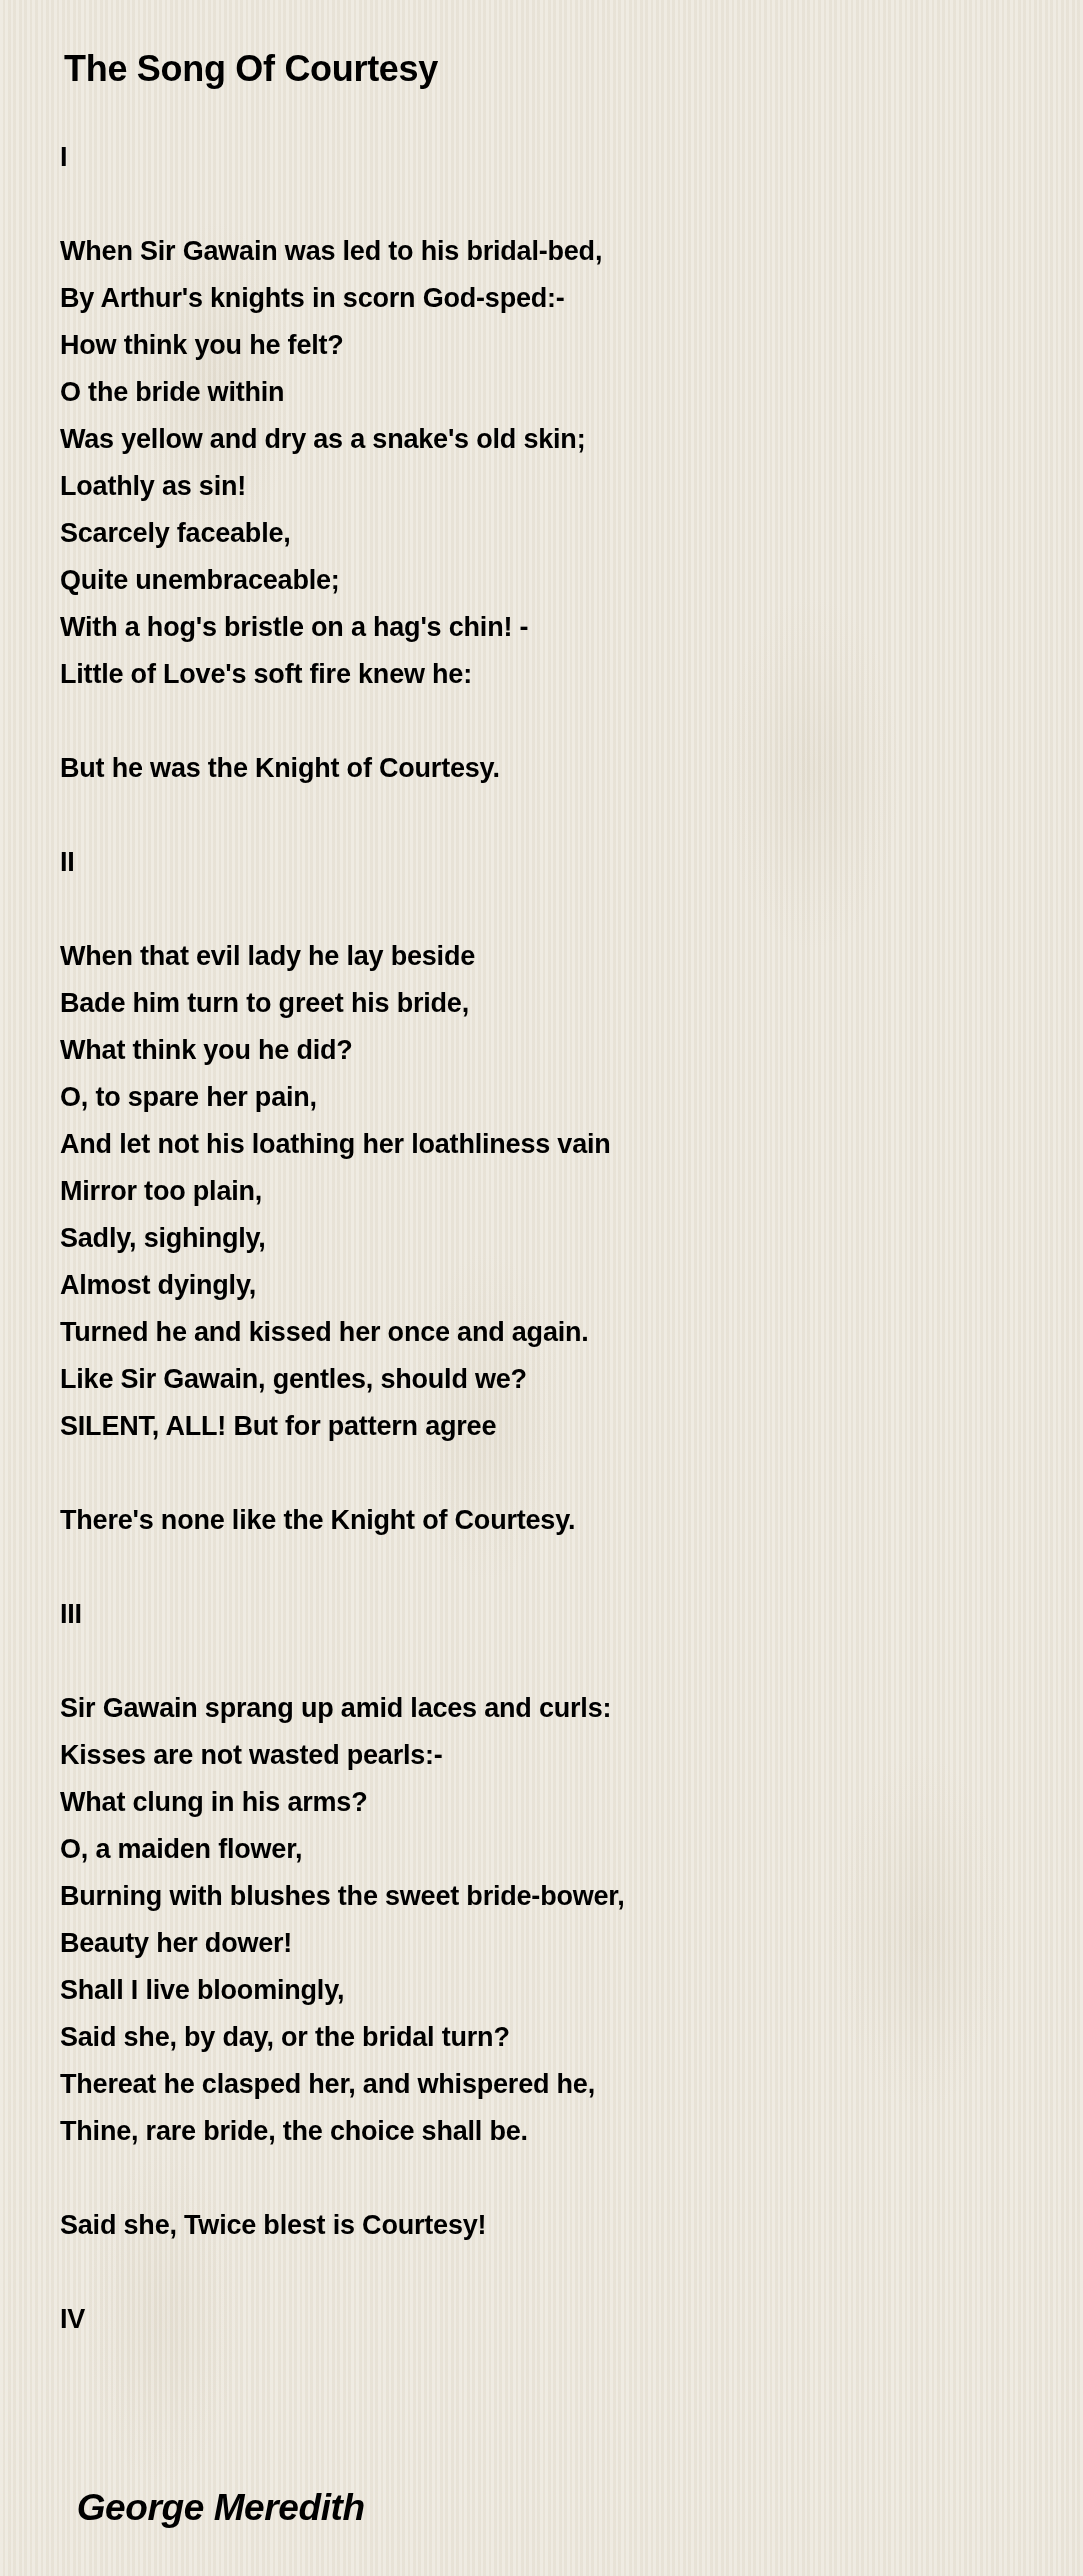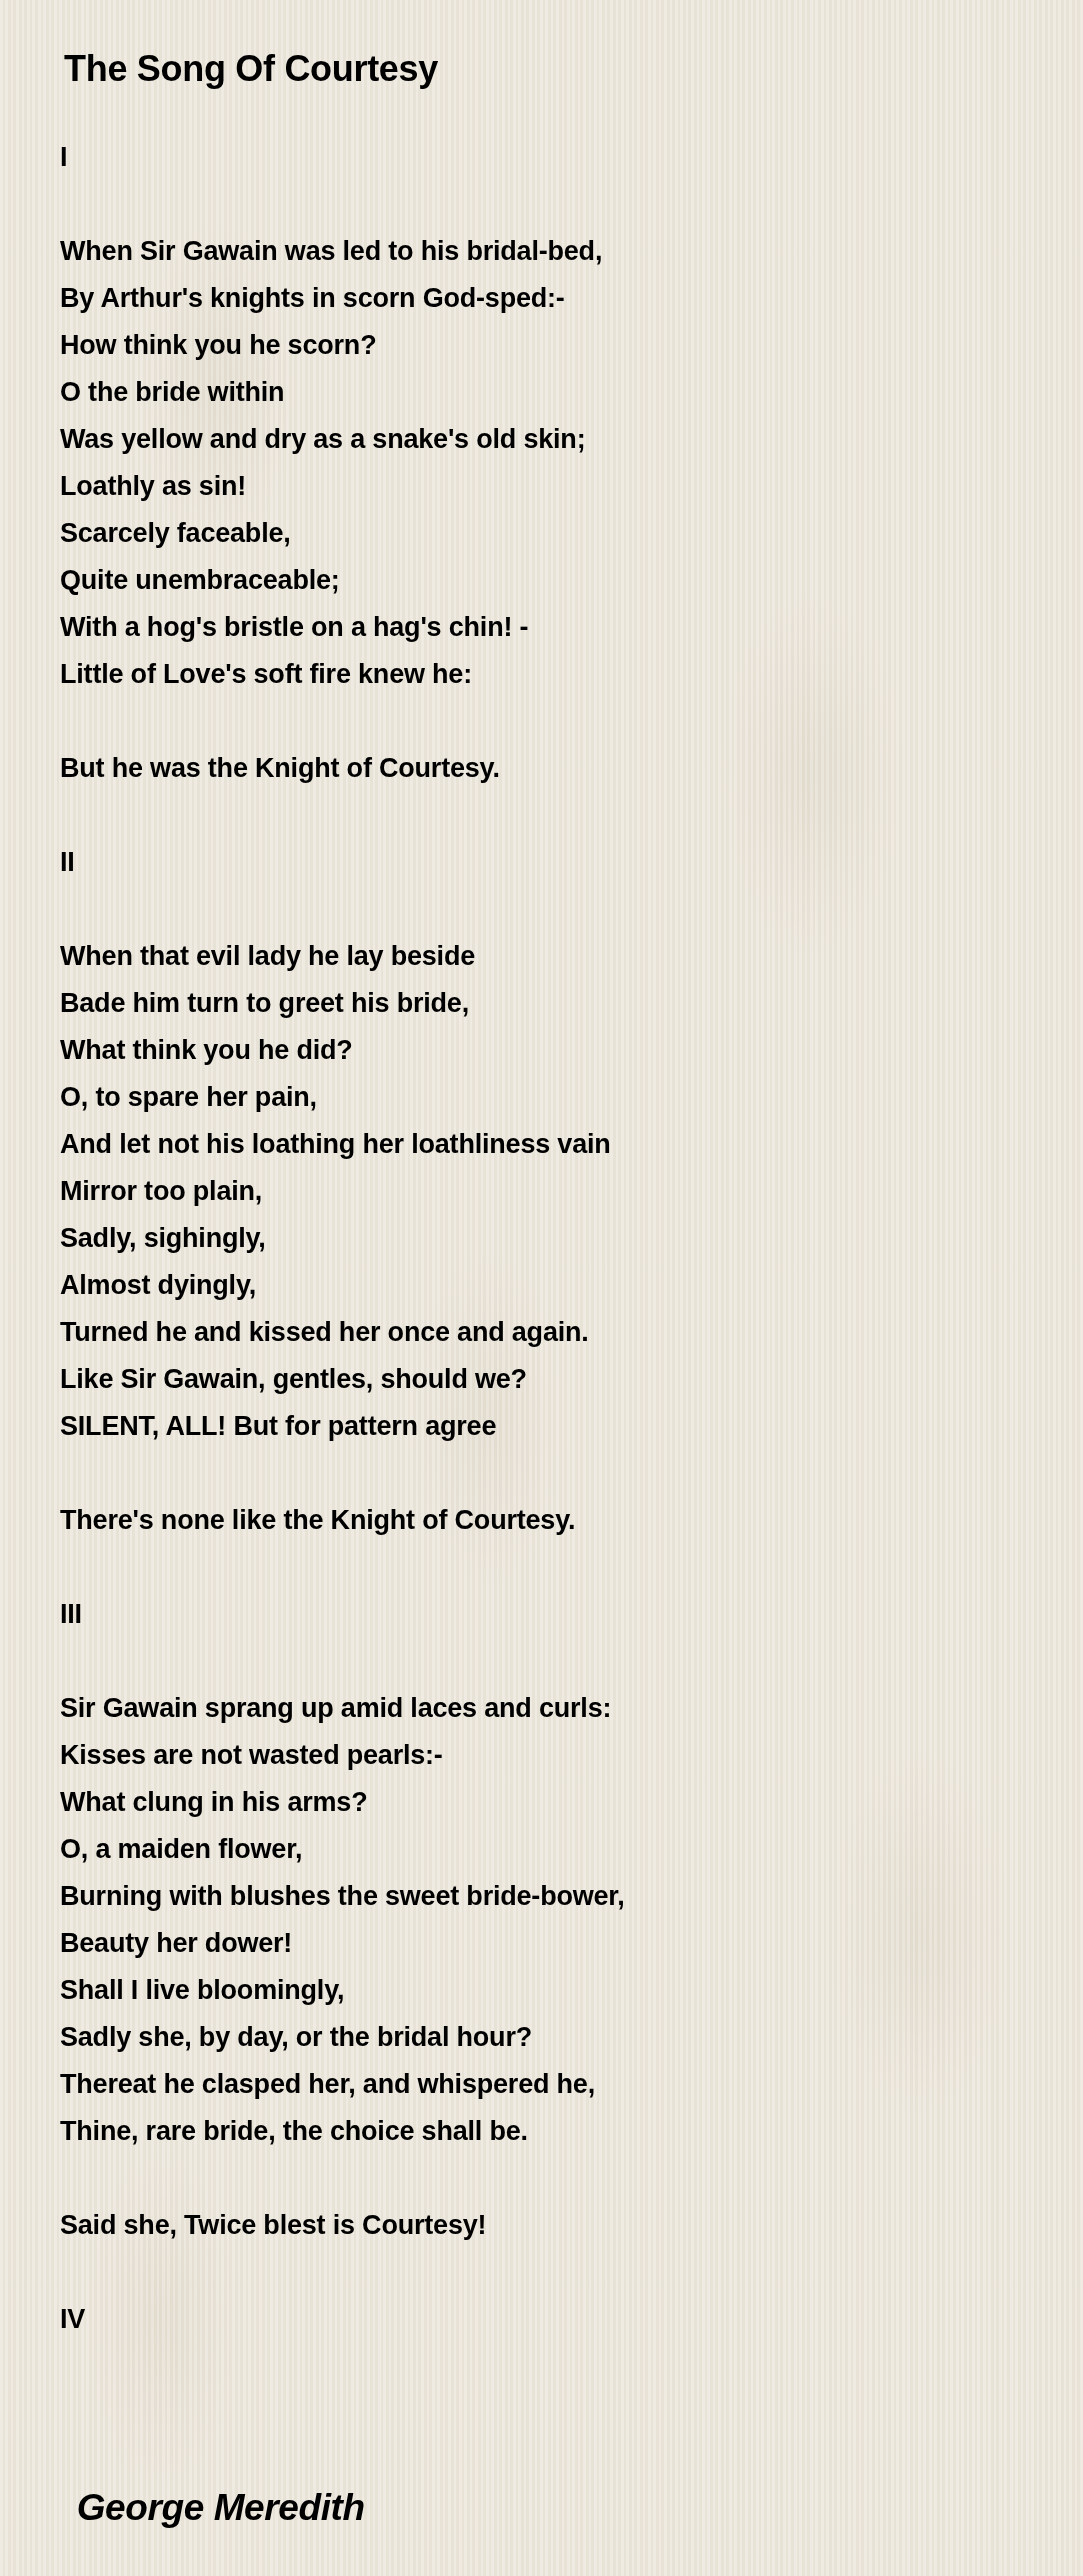--- a/index.html
+++ b/index.html
@@ -42,21 +42,21 @@
 <body>
 
 <div class="page">
   <h1 class="title">The Song Of Courtesy</h1>
 
   <div class="poem">
     <span class="line">I</span>
     <span class="line"></span>
     <span class="line">When Sir Gawain was led to his bridal-bed,</span>
     <span class="line">By Arthur's knights in scorn God-sped:-</span>
-    <span class="line">How think you he scorn?</span>
+    <span class="line">How think you he felt?</span>
     <span class="line">O the bride within</span>
     <span class="line">Was yellow and dry as a snake's old skin;</span>
     <span class="line">Loathly as sin!</span>
     <span class="line">Scarcely faceable,</span>
     <span class="line">Quite unembraceable;</span>
     <span class="line">With a hog's bristle on a hag's chin! -</span>
     <span class="line">Little of Love's soft fire knew he:</span>
     <span class="line"></span>
     <span class="line">But he was the Knight of Courtesy.</span>
     <span class="line"></span>
@@ -78,21 +78,21 @@
     <span class="line"></span>
     <span class="line">III</span>
     <span class="line"></span>
     <span class="line">Sir Gawain sprang up amid laces and curls:</span>
     <span class="line">Kisses are not wasted pearls:-</span>
     <span class="line">What clung in his arms?</span>
     <span class="line">O, a maiden flower,</span>
     <span class="line">Burning with blushes the sweet bride-bower,</span>
     <span class="line">Beauty her dower!</span>
     <span class="line">Shall I live bloomingly,</span>
-    <span class="line">Sadly she, by day, or the bridal hour?</span>
+    <span class="line">Said she, by day, or the bridal turn?</span>
     <span class="line">Thereat he clasped her, and whispered he,</span>
     <span class="line">Thine, rare bride, the choice shall be.</span>
     <span class="line"></span>
     <span class="line">Said she, Twice blest is Courtesy!</span>
     <span class="line"></span>
     <span class="line">IV</span>
   </div>
 
   <div class="author">George Meredith</div>
 </div>

